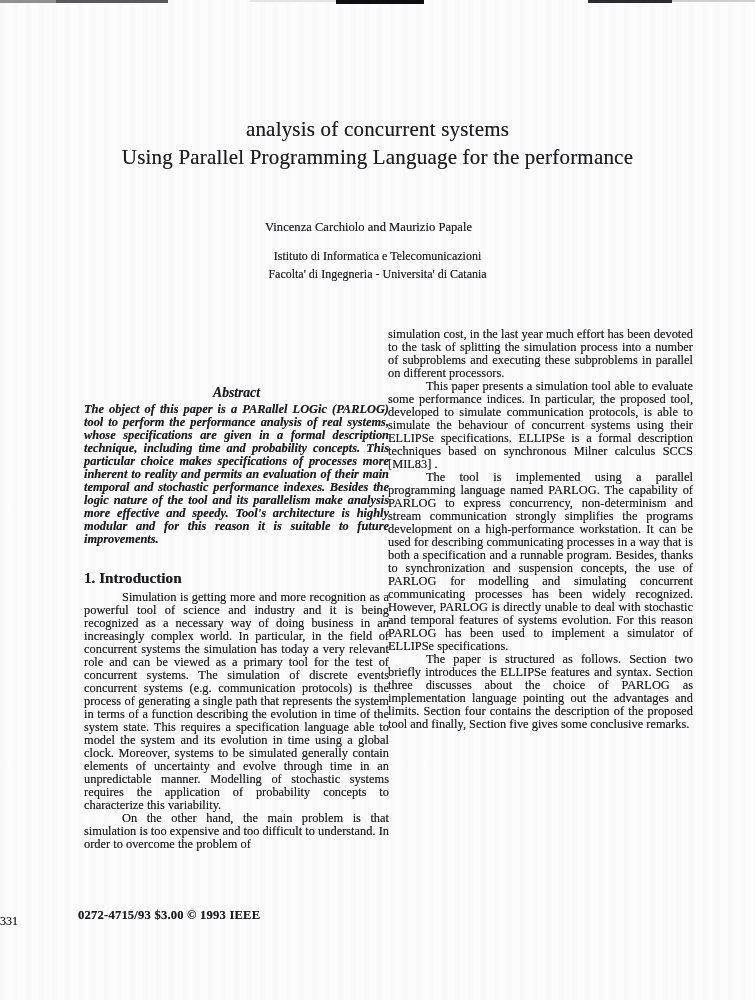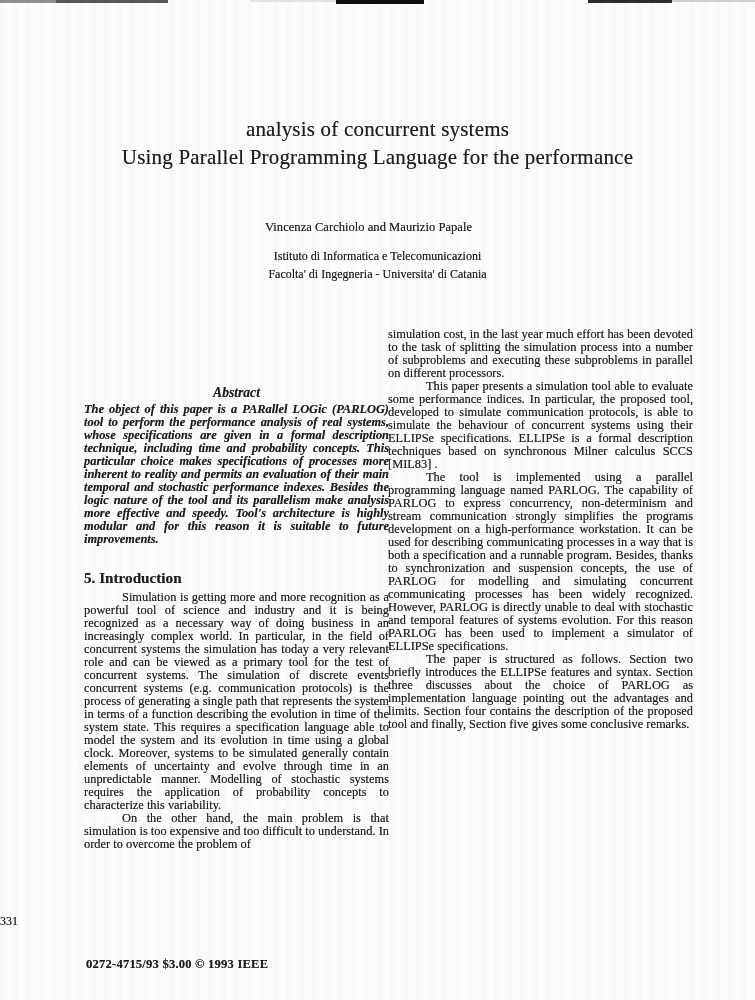--- a/index.html
+++ b/index.html
@@ -99,26 +99,25 @@
   .page-number {
     position: absolute;
     top: 914px;
     left: 0;
     width: 755px;
     text-align: left;
     font-size: 12px;
   }
   .copyright {
     position: absolute;
-    top: 957px;
+    top: 908px;
     left: 78px;
     font-size: 12.6px;
     font-weight: bold;
     letter-spacing: 0.2px;
-    margin-left: 8px;
   }
 </style>
 </head>
 <body>
 
 <div id="mark1" class="scan-mark"></div>
 <div id="mark2" class="scan-mark"></div>
 <div id="mark3" class="scan-mark"></div>
 <div id="mark4" class="scan-mark"></div>
 <div id="mark5" class="scan-mark"></div>
@@ -132,21 +131,21 @@
 <div class="byline ink">Vincenza Carchiolo and Maurizio Papale</div>
 
 <div class="affiliation ink">
   <div>Istituto di Informatica e Telecomunicazioni</div>
   <div>Facolta' di Ingegneria - Universita' di Catania</div>
 </div>
 
 <div id="left-column" class="column ink">
   <div class="abstract-heading">Abstract</div>
   <p class="abstract-body">The object of this paper is a PARallel LOGic (PARLOG) tool to perform the performance analysis of real systems, whose specifications are given in a formal description technique, including time and probability concepts. This particular choice makes specifications of processes more inherent to reality and permits an evaluation of their main temporal and stochastic performance indexes. Besides the logic nature of the tool and its parallelism make analysis more effective and speedy. Tool's architecture is highly modular and for this reason it is suitable to future improvements.</p>
-  <div class="section-heading">5. Introduction</div>
+  <div class="section-heading">1. Introduction</div>
   <p class="para">Simulation is getting more and more recognition as a powerful tool of science and industry and it is being recognized as a necessary way of doing business in an increasingly complex world. In particular, in the field of concurrent systems the simulation has today a very relevant role and can be viewed as a primary tool for the test of concurrent systems. The simulation of discrete events concurrent systems (e.g. communication protocols) is the process of generating a single path that represents the system in terms of a function describing the evolution in time of the system state. This requires a specification language able to model the system and its evolution in time using a global clock. Moreover, systems to be simulated generally contain elements of uncertainty and evolve through time in an unpredictable manner. Modelling of stochastic systems requires the application of probability concepts to characterize this variability.</p>
   <p class="para">On the other hand, the main problem is that simulation is too expensive and too difficult to understand. In order to overcome the problem of</p>
 </div>
 
 <div id="right-column" class="column ink">
   <p class="para no-indent">simulation cost, in the last year much effort has been devoted to the task of splitting the simulation process into a number of subproblems and executing these subproblems in parallel on different processors.</p>
   <p class="para">This paper presents a simulation tool able to evaluate some performance indices. In particular, the proposed tool, developed to simulate communication protocols, is able to simulate the behaviour of concurrent systems using their ELLIPSe specifications. ELLIPSe is a formal description techniques based on synchronous Milner calculus SCCS [MIL83] .</p>
   <p class="para">The tool is implemented using a parallel programming language named PARLOG. The capability of PARLOG to express concurrency, non-determinism and stream communication strongly simplifies the programs development on a high-performance workstation. It can be used for describing communicating processes in a way that is both a specification and a runnable program. Besides, thanks to synchronization and suspension concepts, the use of PARLOG for modelling and simulating concurrent communicating processes has been widely recognized. However, PARLOG is directly unable to deal with stochastic and temporal features of systems evolution. For this reason PARLOG has been used to implement a simulator of ELLIPSe specifications.</p>
   <p class="para">The paper is structured as follows. Section two briefly introduces the ELLIPSe features and syntax. Section three discusses about the choice of PARLOG as implementation language pointing out the advantages and limits. Section four contains the description of the proposed tool and finally, Section five gives some conclusive remarks.</p>
 </div>

